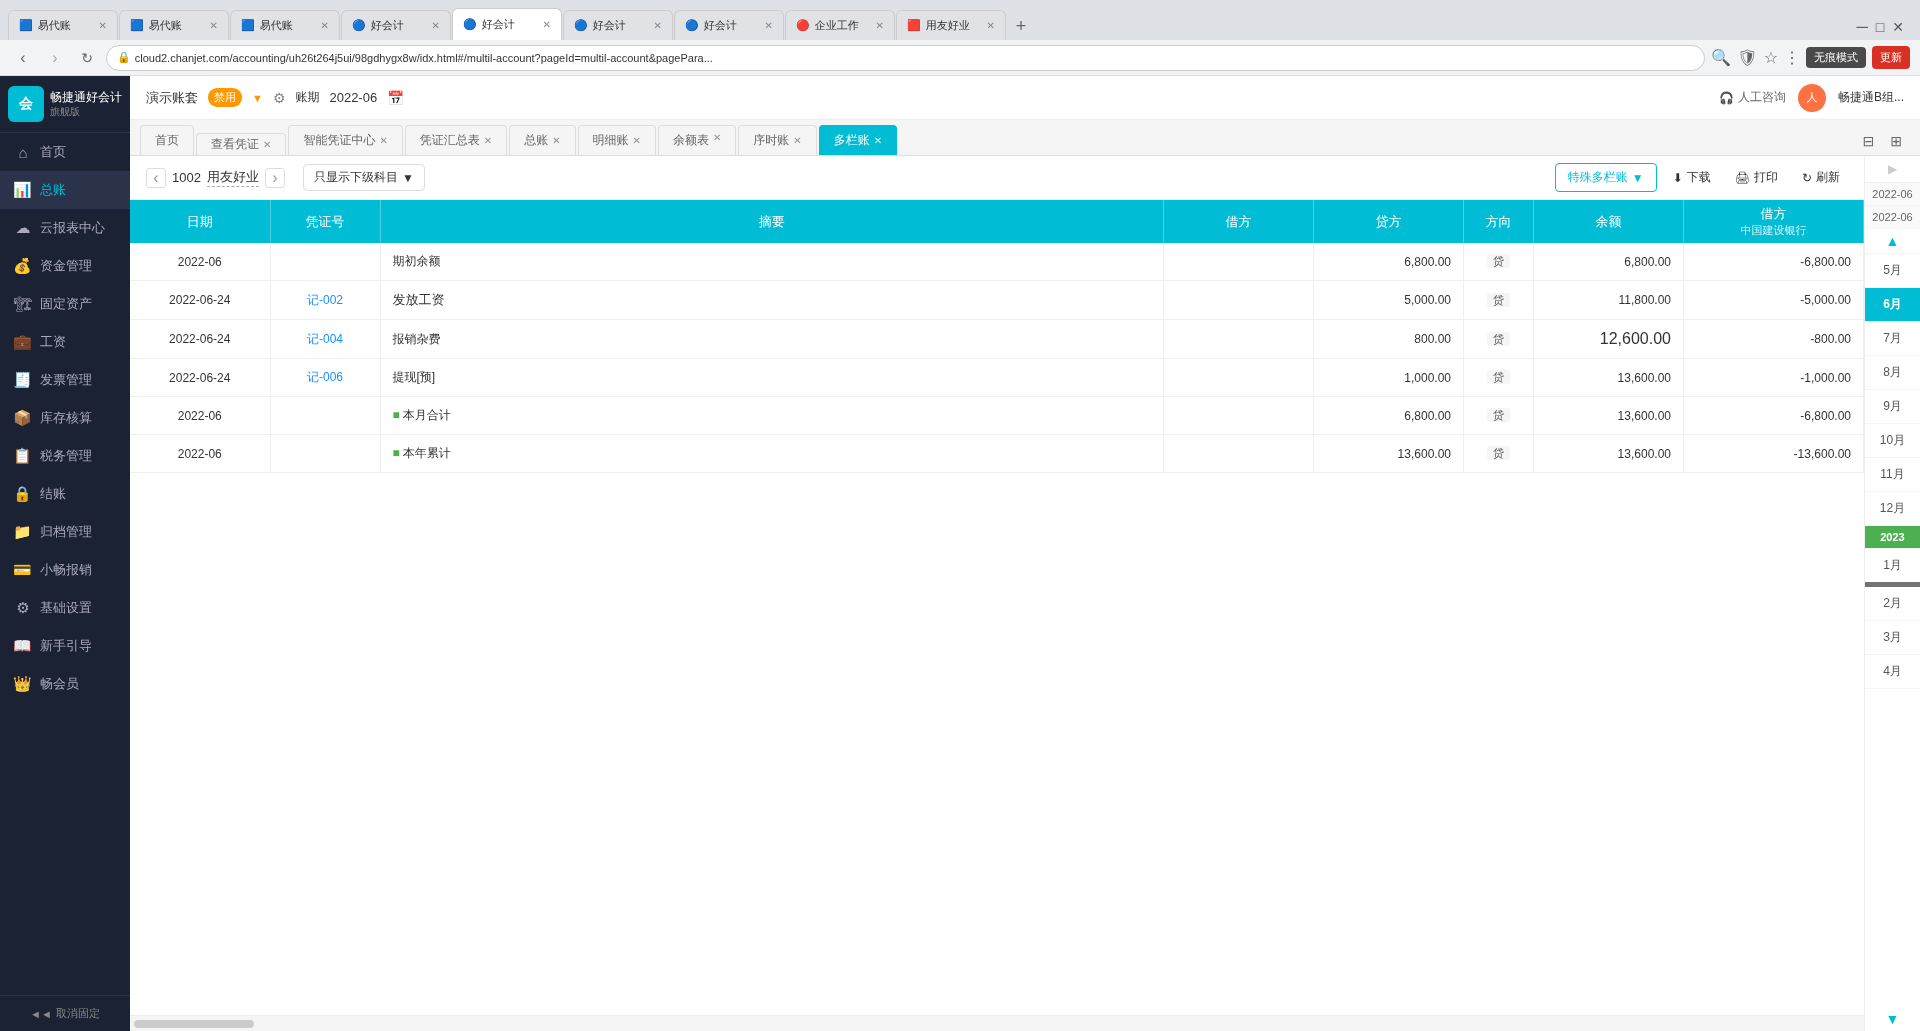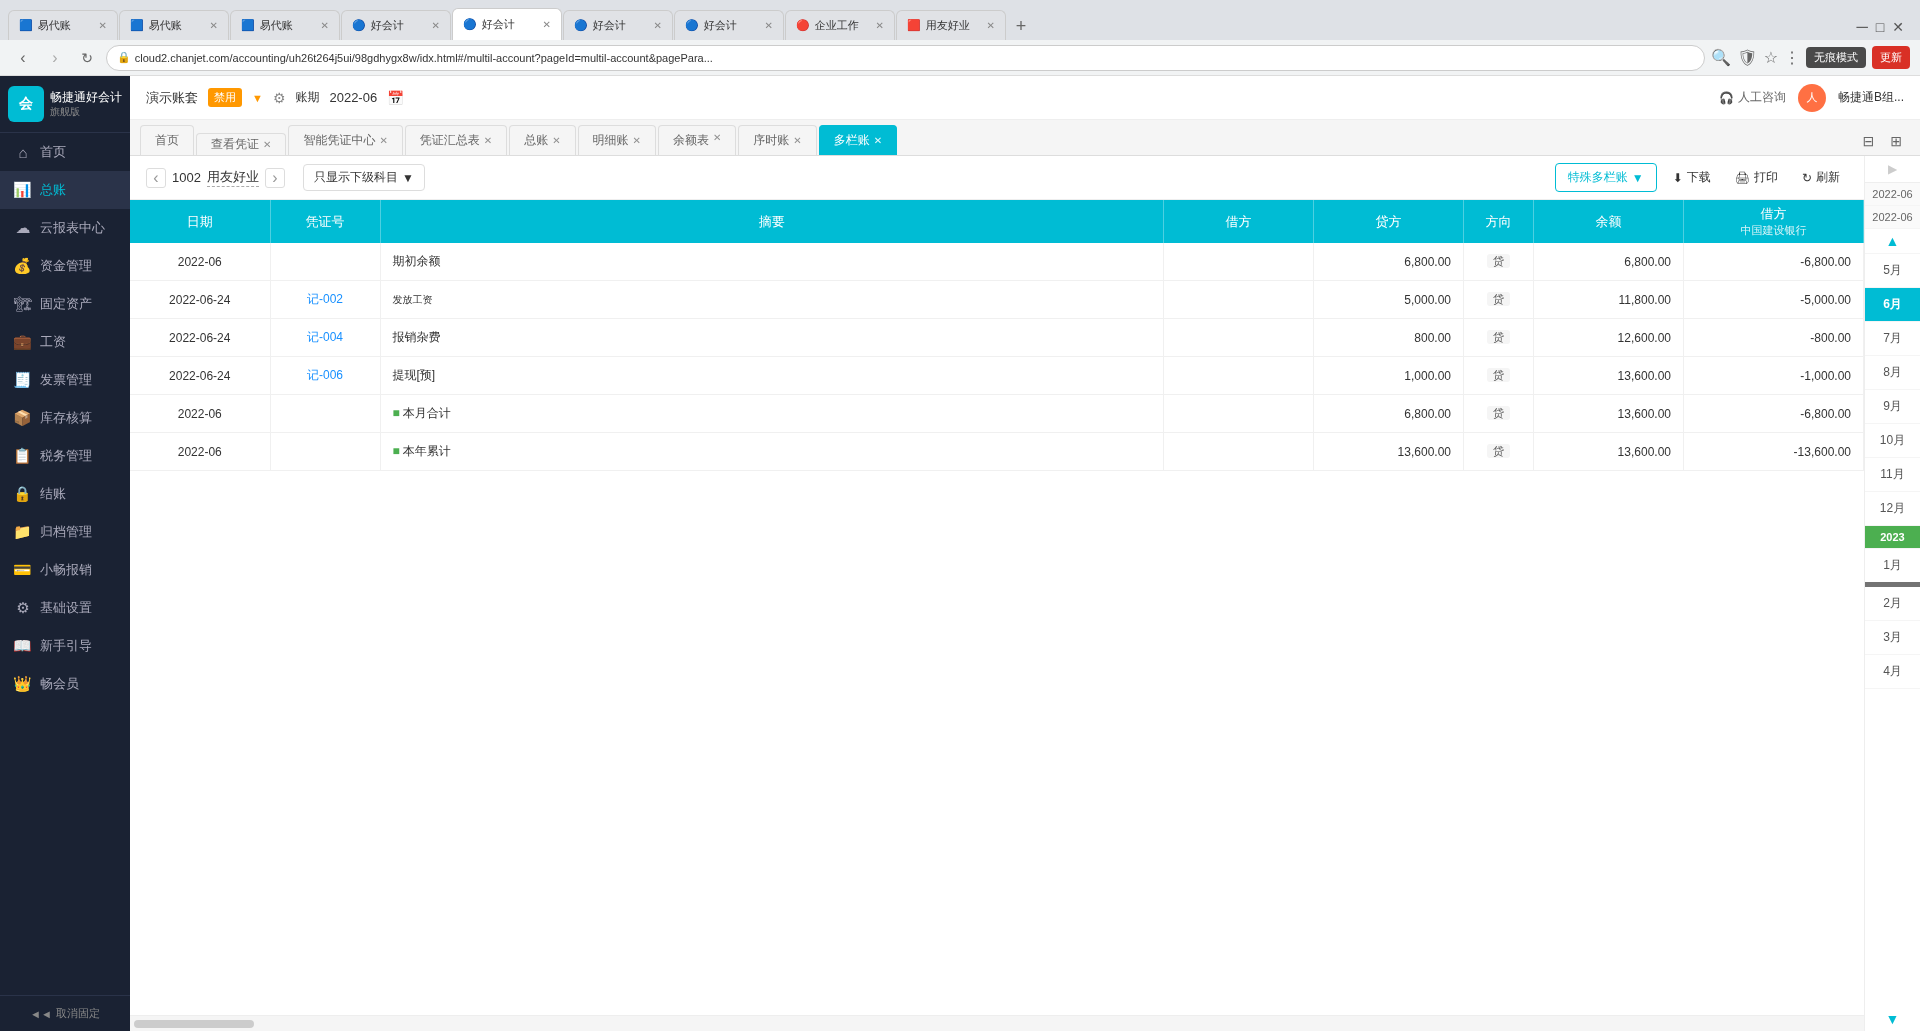--- a/index.html
+++ b/index.html
@@ -179,21 +179,21 @@
         <span>◄◄</span>
         <span>取消固定</span>
       </div>
     </div>
   </div>
 
   <div class="main-content">
 
     <div style="height:44px; background:#fff; border-bottom:1px solid #eee; display:flex; align-items:center; padding:0 16px; gap:10px;">
       <span style="font-size:13px; color:#333;">演示账套</span>
-      <span style="background:#ff9800; color:#fff; font-size:11px; padding:2px 6px; border-radius:3px;">禁用</span>
+      <span style="background:#ff9800; color:#fff; font-size:11px; padding:2px 6px; border-radius:9px;">禁用</span>
       <span style="color:#ff9800; cursor:pointer; font-size:11px;">▼</span>
       <span style="color:#888; cursor:pointer; font-size:14px;">⚙</span>
       <span style="font-size:12px; color:#333;">账期</span>
       <span style="font-size:13px; color:#333; font-weight:500;">2022-06</span>
       <span style="font-size:14px; color:#888; cursor:pointer;">📅</span>
       <div style="margin-left:auto; display:flex; align-items:center; gap:12px;">
         <div style="display:flex; align-items:center; gap:4px; color:#666; font-size:12px; cursor:pointer;">
           <span>🎧</span>
           <span>人工咨询</span>
         </div>
@@ -277,36 +277,36 @@
                 <td style="padding:10px 12px; font-size:12px; color:#333; text-align:right; border-right:1px solid #f0f0f0;"></td>
                 <td style="padding:10px 12px; font-size:12px; color:#333; text-align:right; border-right:1px solid #f0f0f0;">6,800.00</td>
                 <td style="padding:10px 4px; font-size:12px; color:#333; text-align:center; border-right:1px solid #f0f0f0;"><span style="background:#f5f5f5; padding:1px 6px; border-radius:3px; font-size:11px; color:#555;">贷</span></td>
                 <td style="padding:10px 12px; font-size:12px; color:#333; text-align:right; border-right:1px solid #f0f0f0;">6,800.00</td>
                 <td style="padding:10px 12px; font-size:12px; color:#333; text-align:right;">-6,800.00</td>
               </tr>
 
               <tr style="border-bottom:1px solid #f0f0f0;">
                 <td style="padding:10px 12px; font-size:12px; color:#333; text-align:center; border-right:1px solid #f0f0f0;">2022-06-24</td>
                 <td style="padding:10px 12px; font-size:12px; color:#1890ff; text-align:center; border-right:1px solid #f0f0f0; cursor:pointer;">记-002</td>
-                <td style="padding:10px 12px; font-size:10px; color:#333; text-align:left; border-right:1px solid #f0f0f0;">发放工资</td>
+                <td style="padding:10px 12px; font-size:13px; color:#333; text-align:left; border-right:1px solid #f0f0f0;">发放工资</td>
                 <td style="padding:10px 12px; font-size:12px; color:#333; text-align:right; border-right:1px solid #f0f0f0;"></td>
                 <td style="padding:10px 12px; font-size:12px; color:#333; text-align:right; border-right:1px solid #f0f0f0;">5,000.00</td>
                 <td style="padding:10px 4px; font-size:12px; color:#333; text-align:center; border-right:1px solid #f0f0f0;"><span style="background:#f5f5f5; padding:1px 6px; border-radius:3px; font-size:11px; color:#555;">贷</span></td>
                 <td style="padding:10px 12px; font-size:12px; color:#333; text-align:right; border-right:1px solid #f0f0f0;">11,800.00</td>
                 <td style="padding:10px 12px; font-size:12px; color:#333; text-align:right;">-5,000.00</td>
               </tr>
 
               <tr style="border-bottom:1px solid #f0f0f0;">
                 <td style="padding:10px 12px; font-size:12px; color:#333; text-align:center; border-right:1px solid #f0f0f0;">2022-06-24</td>
                 <td style="padding:10px 12px; font-size:12px; color:#1890ff; text-align:center; border-right:1px solid #f0f0f0; cursor:pointer;">记-004</td>
                 <td style="padding:10px 12px; font-size:12px; color:#333; text-align:left; border-right:1px solid #f0f0f0;">报销杂费</td>
                 <td style="padding:10px 12px; font-size:12px; color:#333; text-align:right; border-right:1px solid #f0f0f0;"></td>
                 <td style="padding:10px 12px; font-size:12px; color:#333; text-align:right; border-right:1px solid #f0f0f0;">800.00</td>
                 <td style="padding:10px 4px; font-size:12px; color:#333; text-align:center; border-right:1px solid #f0f0f0;"><span style="background:#f5f5f5; padding:1px 6px; border-radius:3px; font-size:11px; color:#555;">贷</span></td>
-                <td style="padding:10px 12px; font-size:12px; color:#333; text-align:right; border-right:1px solid #f0f0f0;">12,600.00</td>
+                <td style="padding:10px 12px; font-size:16px; color:#333; text-align:right; border-right:1px solid #f0f0f0;">12,600.00</td>
                 <td style="padding:10px 12px; font-size:12px; color:#333; text-align:right;">-800.00</td>
               </tr>
 
               <tr style="border-bottom:1px solid #f0f0f0;">
                 <td style="padding:10px 12px; font-size:12px; color:#333; text-align:center; border-right:1px solid #f0f0f0;">2022-06-24</td>
                 <td style="padding:10px 12px; font-size:12px; color:#1890ff; text-align:center; border-right:1px solid #f0f0f0; cursor:pointer;">记-006</td>
                 <td style="padding:10px 12px; font-size:12px; color:#333; text-align:left; border-right:1px solid #f0f0f0;">提现[预]</td>
                 <td style="padding:10px 12px; font-size:12px; color:#333; text-align:right; border-right:1px solid #f0f0f0;"></td>
                 <td style="padding:10px 12px; font-size:12px; color:#333; text-align:right; border-right:1px solid #f0f0f0;">1,000.00</td>
                 <td style="padding:10px 4px; font-size:12px; color:#333; text-align:center; border-right:1px solid #f0f0f0;"><span style="background:#f5f5f5; padding:1px 6px; border-radius:3px; font-size:11px; color:#555;">贷</span></td>

